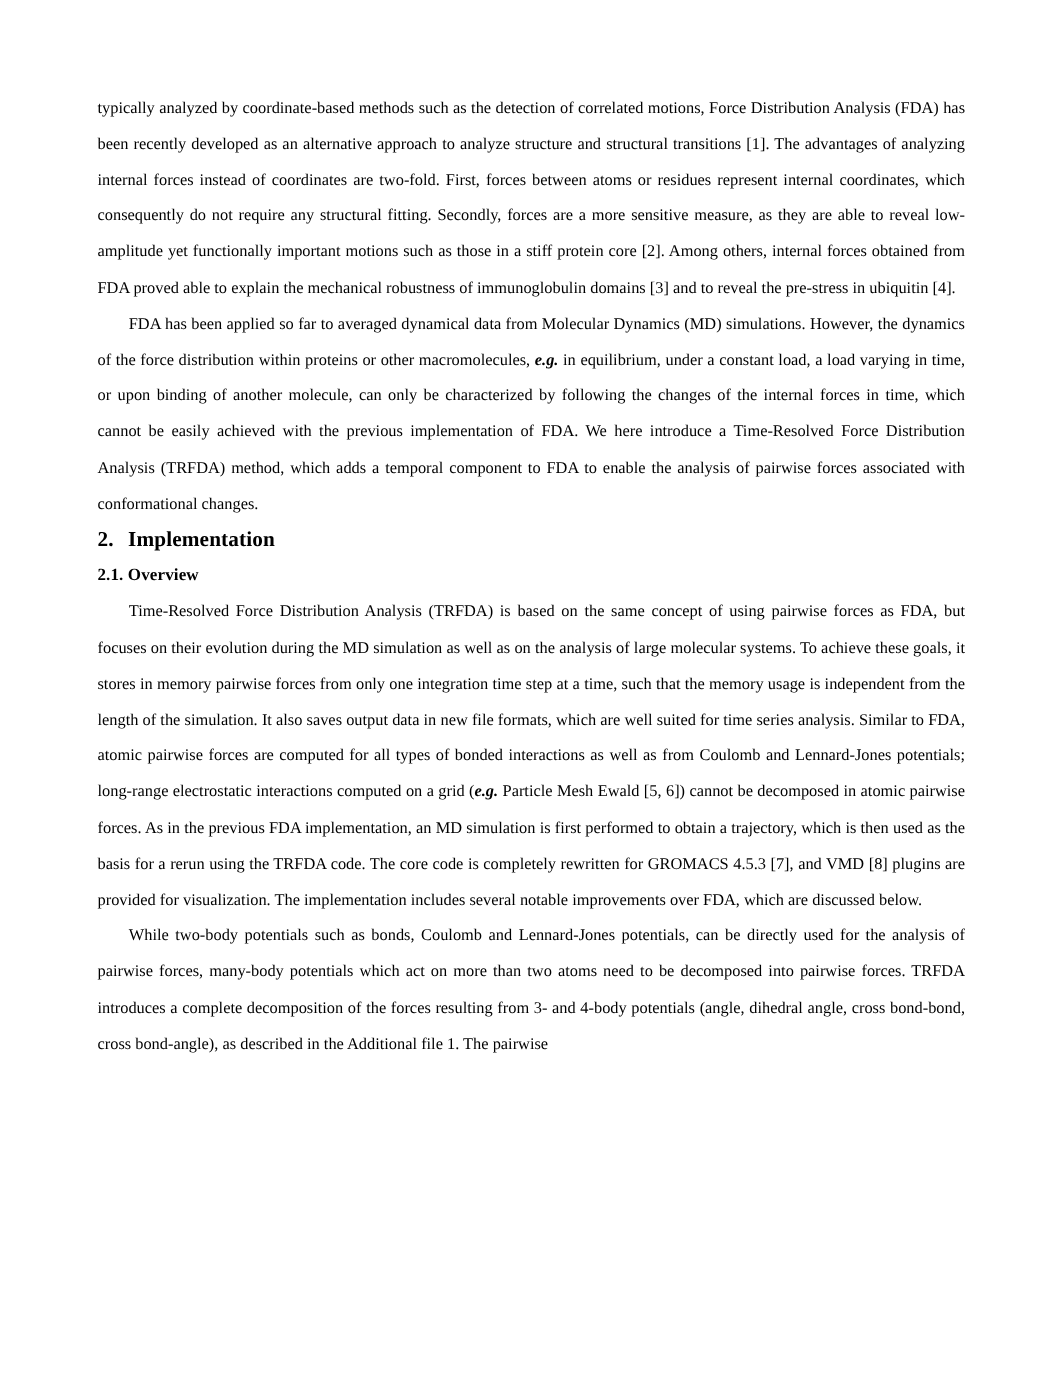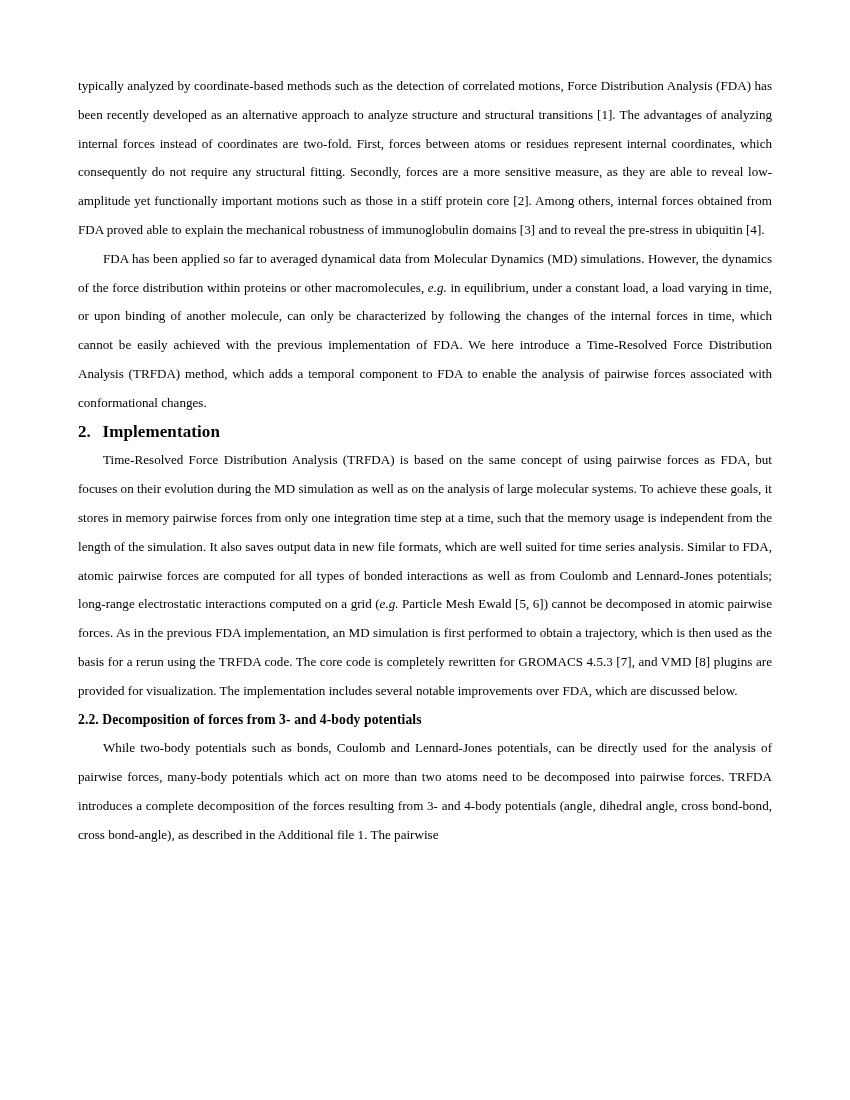--- a/index.html
+++ b/index.html
@@ -49,36 +49,36 @@
     font-size: 13.6px;
     font-weight: bold;
     line-height: 28.8px;
     letter-spacing: 0.1px;
   }
   .gap-before-sec { margin-top: 38px; }
   .gap-after-sec  { margin-top: 3px; }
   .gap-after-subsec { margin-top: 14px; }
   .gap-before-subsec2 { margin-top: 42px; }
   .gap-after-subsec2 { margin-top: 15px; }
-  .it { font-style: italic; }
+  .it { font-style: italic; font-weight: bold; }
   .sec-num-gap { display: inline-block; width: 0.42em; }
 </style>
 </head>
 <body>
 
 <div class="page">
   <div class="content">
 
     <p class="body-par no-indent">typically analyzed by coordinate-based methods such as the detection of correlated motions, Force Distribution Analysis (FDA) has been recently developed as an alternative approach to analyze structure and structural transitions [1]. The advantages of analyzing internal forces instead of coordinates are two-fold. First, forces between atoms or residues represent internal coordinates, which consequently do not require any structural fitting. Secondly, forces are a more sensitive measure, as they are able to reveal low-amplitude yet functionally important motions such as those in a stiff protein core [2]. Among others, internal forces obtained from FDA proved able to explain the mechanical robustness of immunoglobulin domains [3] and to reveal the pre-stress in ubiquitin [4].</p>
 
     <p class="body-par"><span>FDA has been applied so far to averaged dynamical data from Molecular Dynamics (MD) simulations. However, the dynamics of the force distribution within proteins or other macromolecules, </span><span class="it">e.g.</span><span> in equilibrium, under a constant load, a load varying in time, or upon binding of another molecule, can only be characterized by following the changes of the internal forces in time, which cannot be easily achieved with the previous implementation of FDA. We here introduce a Time-Resolved Force Distribution Analysis (TRFDA) method, which adds a temporal component to FDA to enable the analysis of pairwise forces associated with conformational changes.</span></p>
 
     <h2 class="sec-head gap-before-sec"><span>2.</span><span class="sec-num-gap"></span> <span>Implementation</span></h2>
 
+    <h3 class="subsec-head gap-after-sec"><span>2.1.</span> <span>Overview</span></h3>
 
     <p class="body-par gap-after-subsec"><span>Time-Resolved Force Distribution Analysis (TRFDA) is based on the same concept of using pairwise forces as FDA, but focuses on their evolution during the MD simulation as well as on the analysis of large molecular systems. To achieve these goals, it stores in memory pairwise forces from only one integration time step at a time, such that the memory usage is independent from the length of the simulation. It also saves output data in new file formats, which are well suited for time series analysis. Similar to FDA, atomic pairwise forces are computed for all types of bonded interactions as well as from Coulomb and Lennard-Jones potentials; long-range electrostatic interactions computed on a grid (</span><span class="it">e.g.</span><span> Particle Mesh Ewald [5, 6]) cannot be decomposed in atomic pairwise forces. As in the previous FDA implementation, an MD simulation is first performed to obtain a trajectory, which is then used as the basis for a rerun using the TRFDA code. The core code is completely rewritten for GROMACS 4.5.3 [7], and VMD [8] plugins are provided for visualization. The implementation includes several notable improvements over FDA, which are discussed below.</span></p>
 
-    <h3 class="subsec-head gap-before-subsec2"><span>2.2.</span> <span>Decomposition of forces from 3- and 4-body potentials</span></h3>
 
     <p class="body-par gap-after-subsec2">While two-body potentials such as bonds, Coulomb and Lennard-Jones potentials, can be directly used for the analysis of pairwise forces, many-body potentials which act on more than two atoms need to be decomposed into pairwise forces. TRFDA introduces a complete decomposition of the forces resulting from 3- and 4-body potentials (angle, dihedral angle, cross bond-bond, cross bond-angle), as described in the Additional file 1. The pairwise</p>
 
   </div>
 </div>
 
 </body></html>

